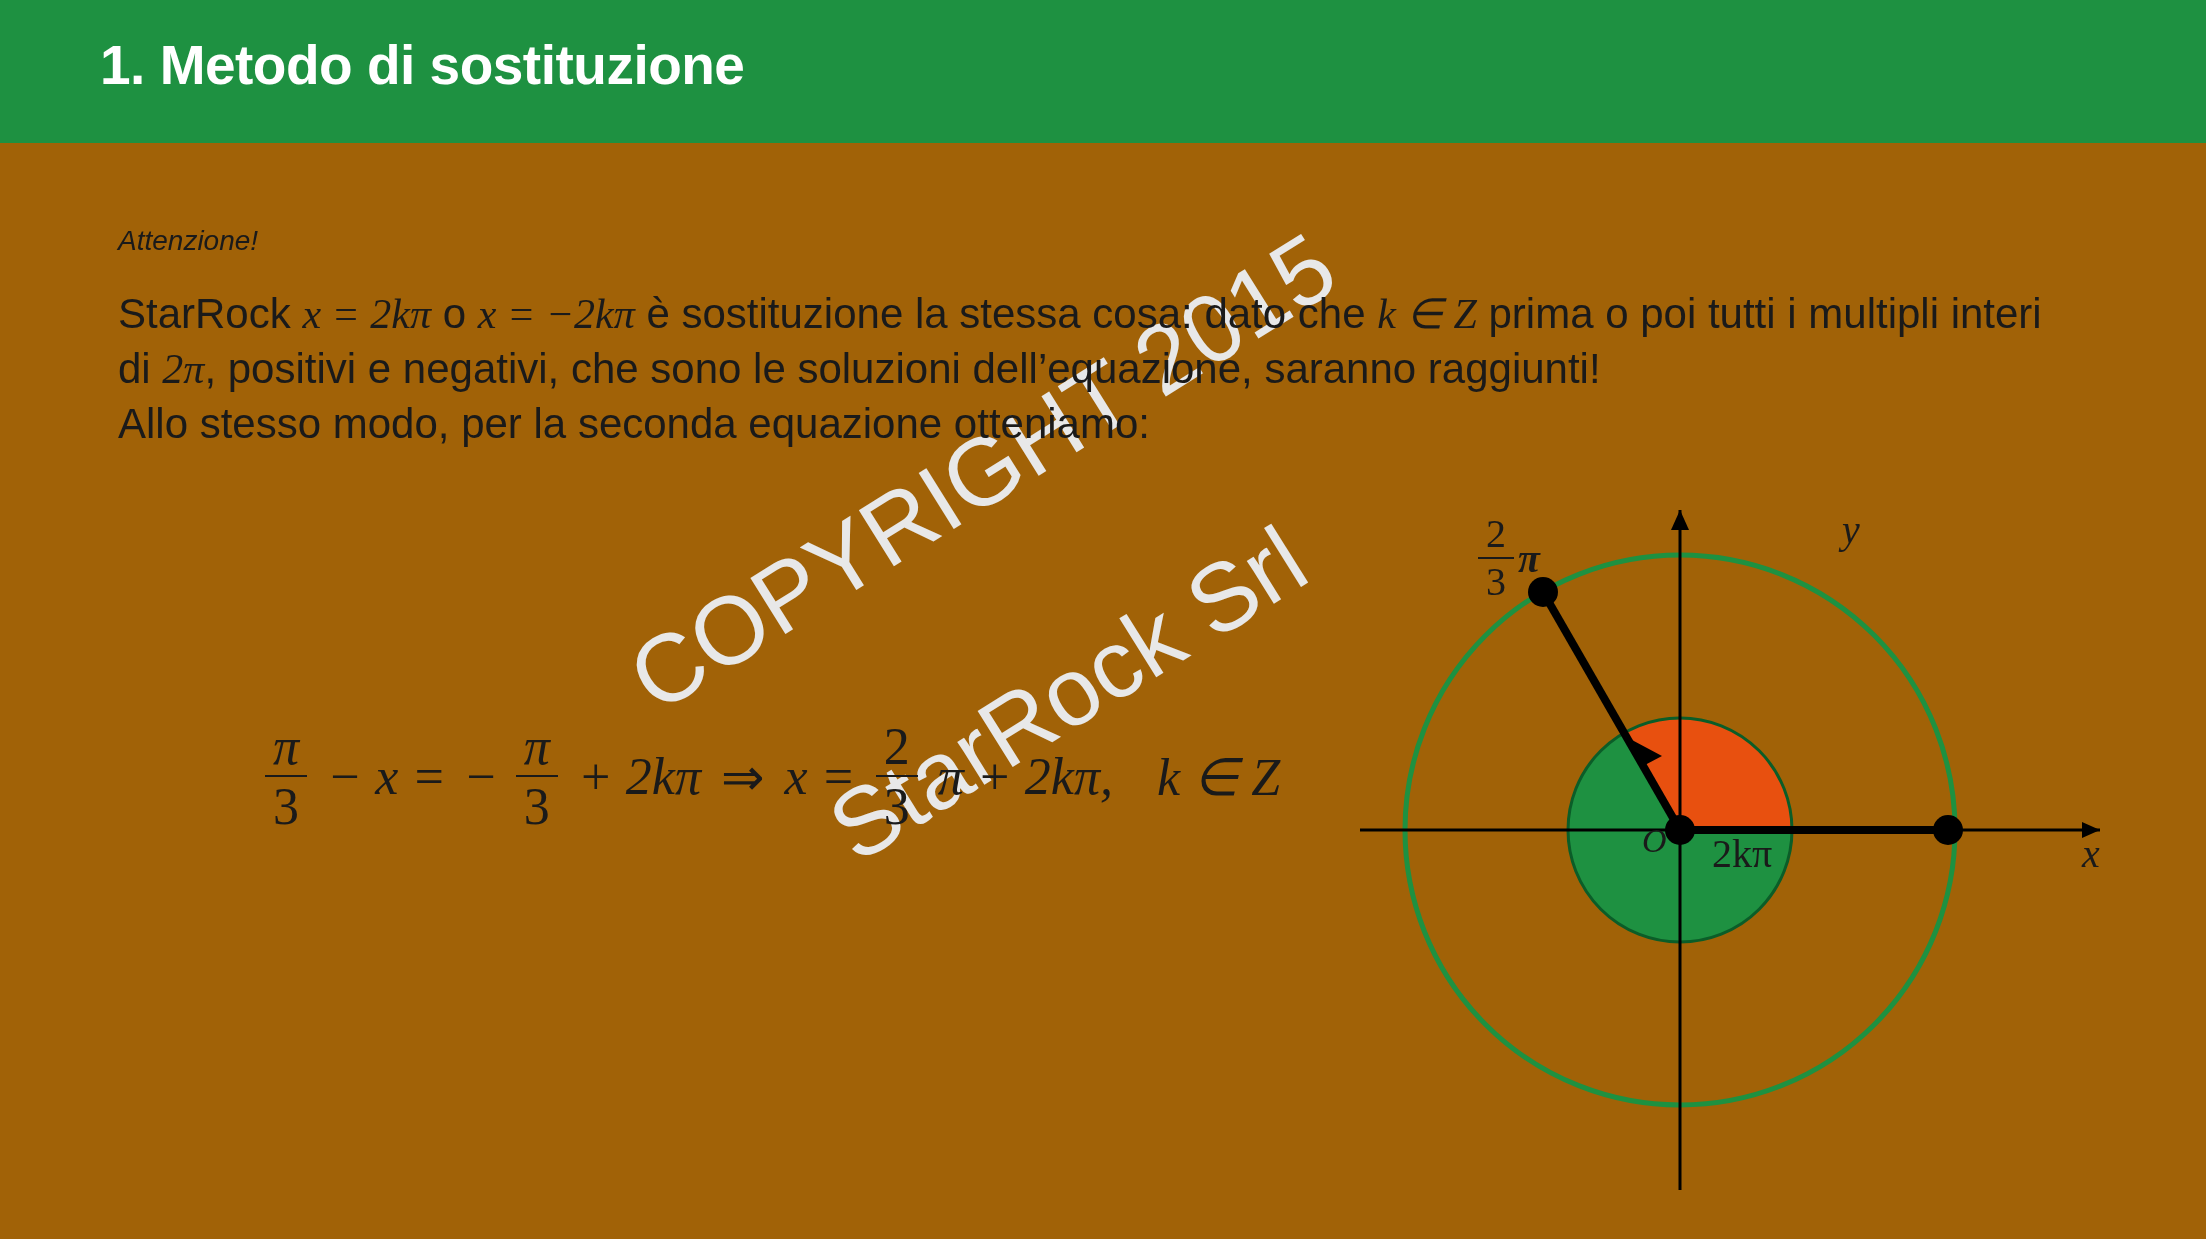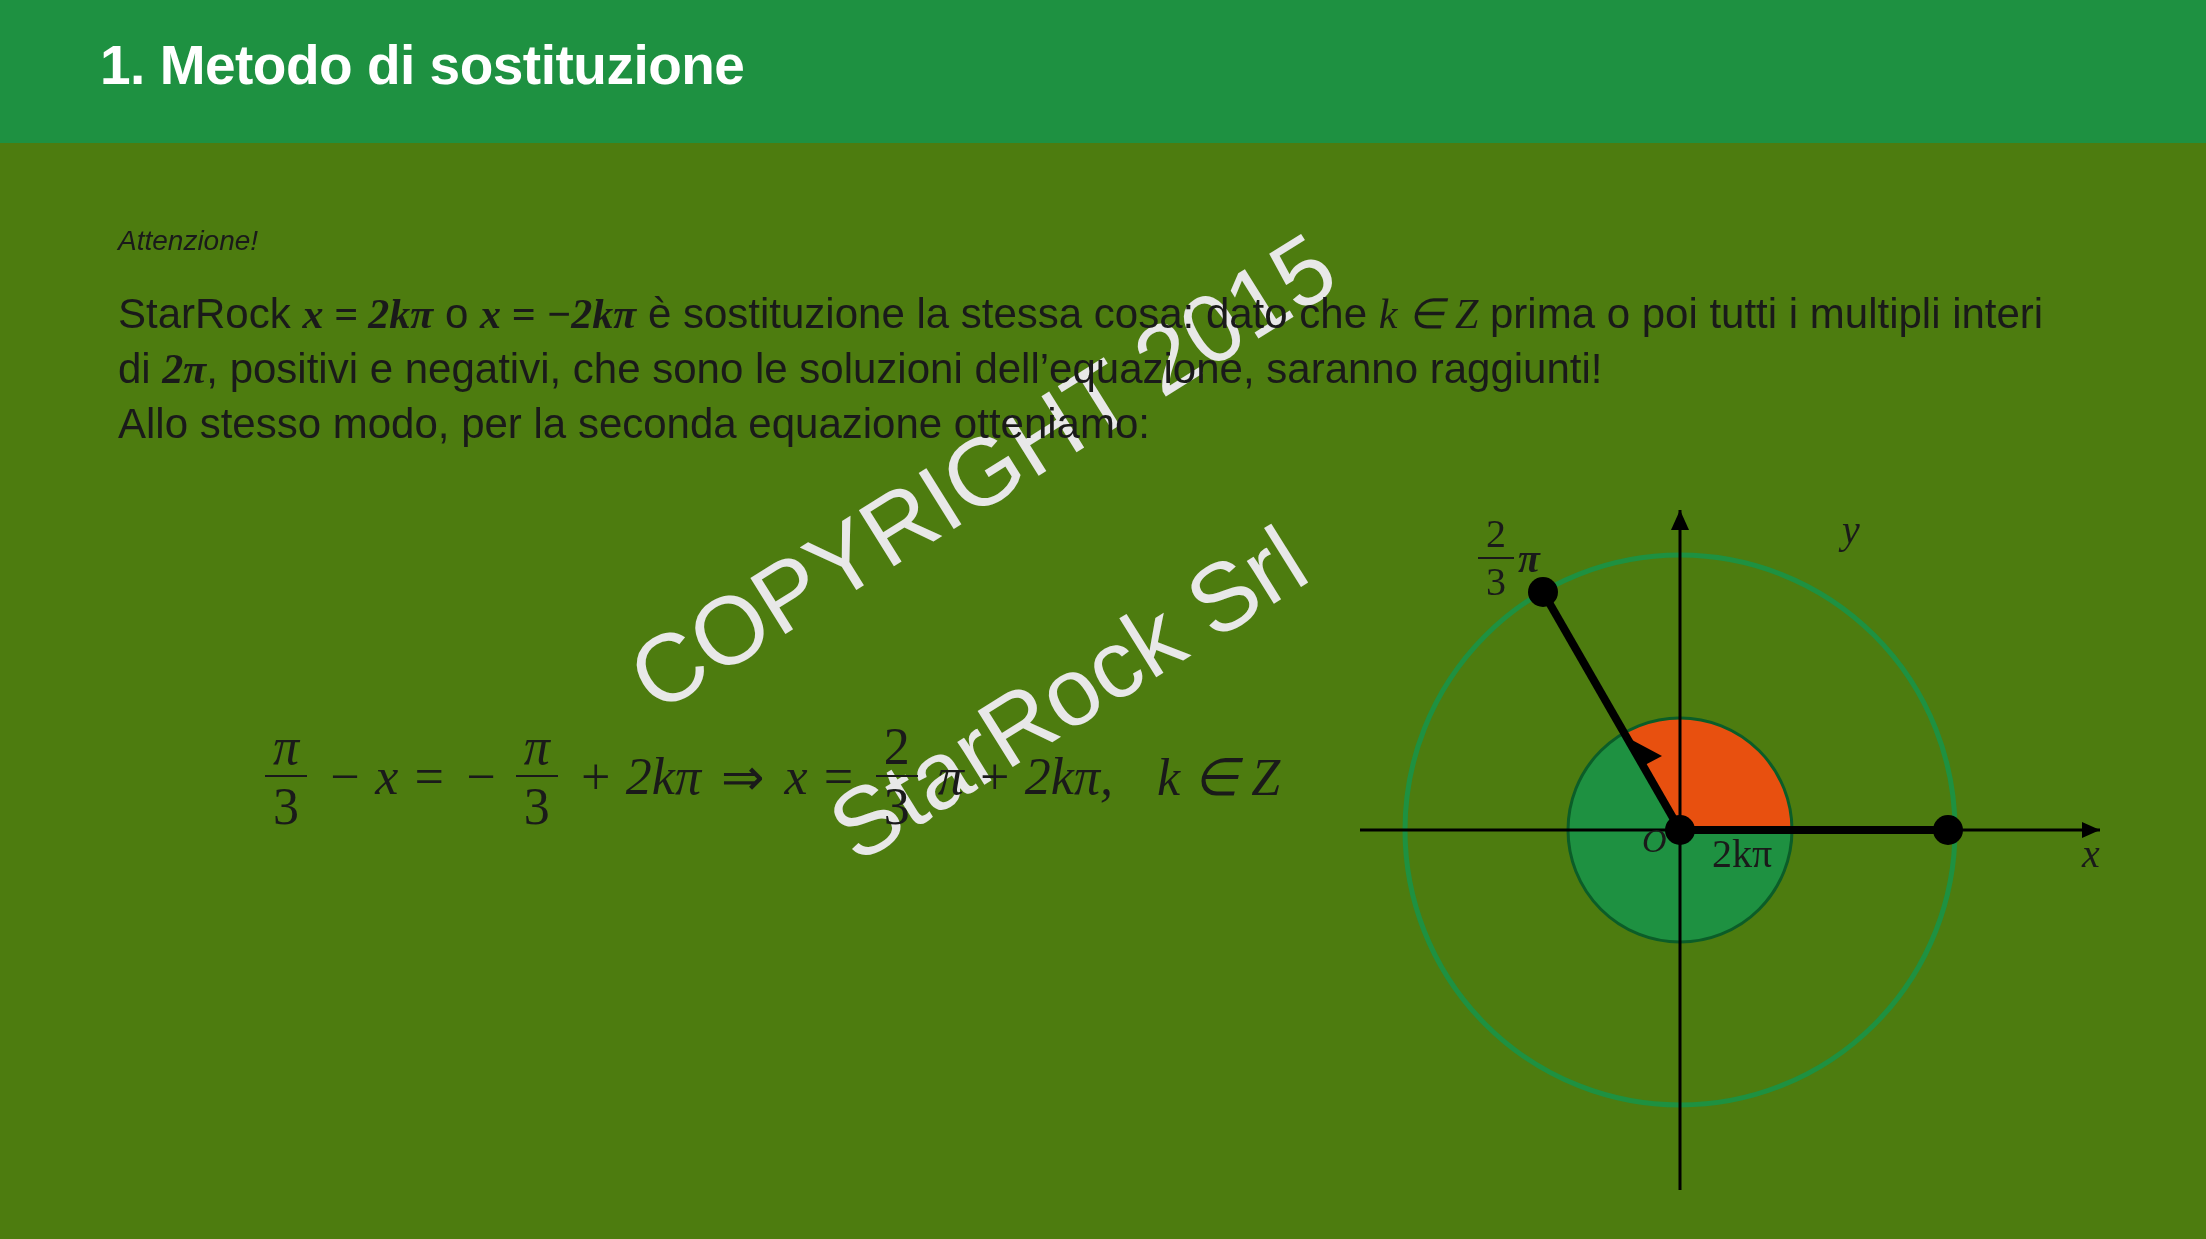--- a/index.html
+++ b/index.html
@@ -12,21 +12,21 @@
     height: 1239px;
     font-family: "Liberation Sans", sans-serif;
     color: #1a1a1a;
     overflow: hidden;
     position: relative;
   }
   .slide {
     position: relative;
     width: 2206px;
     height: 1239px;
-    background: #4d7c0f;
+    background: #a16207;
     overflow: hidden;
   }
   
   .title-bar {
     position: absolute;
     left: 0;
     top: 0;
     width: 2206px;
     height: 143px;
     background: #1e9141;
@@ -88,21 +88,21 @@
     line-height: 1.28;
     color: #1a1a1a;
     margin: 0;
     max-width: 1960px;
   }
   .para2 {
   }
   .mathi {
     font-family: "Liberation Serif", serif;
     font-style: italic;
-    font-weight: bold;
+    font-weight: normal;
     font-size: 42px;
   }
   .mathnb {
     font-family: "Liberation Serif", serif;
     font-style: italic;
     font-size: 42px;
   }
   
   .formula {
     position: absolute;

